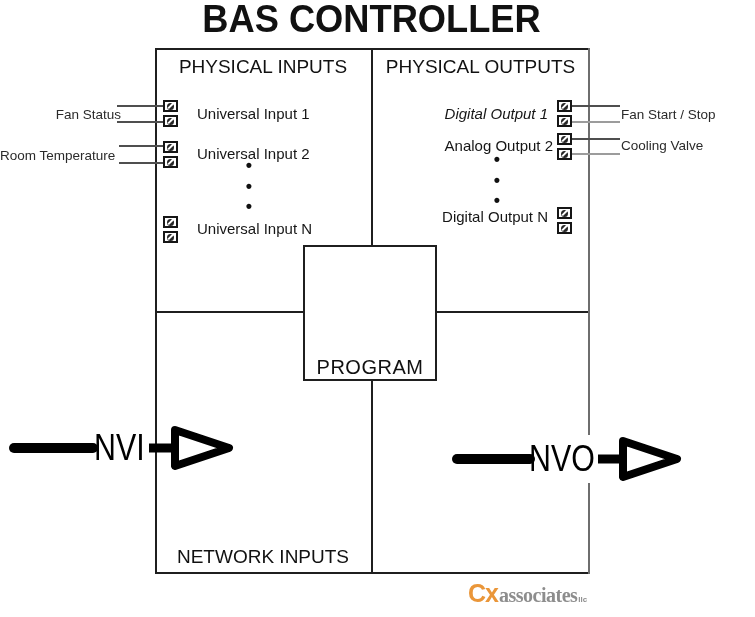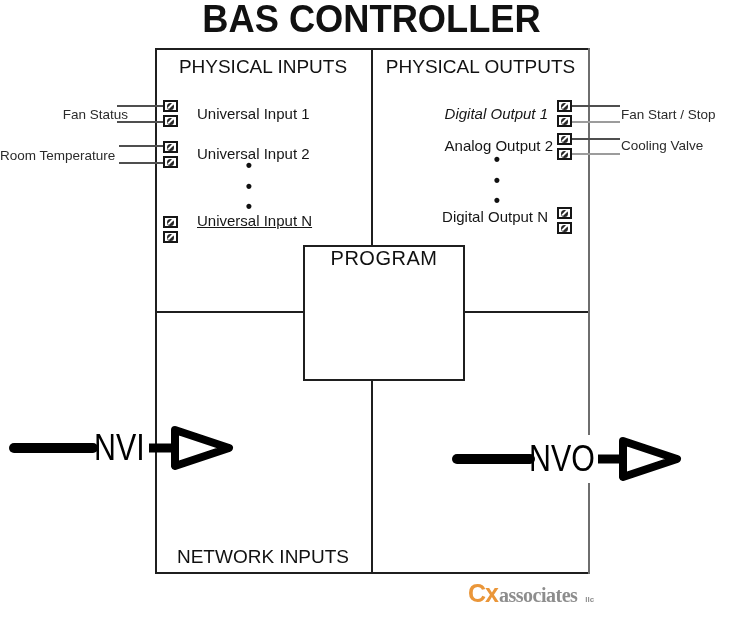--- a/index.html
+++ b/index.html
@@ -21,23 +21,23 @@
   .rb-top{top:48px;height:387px;}
   .rb-bottom{top:483px;height:91px;}
   .vdiv{left:371px;top:48px;width:2px;height:526px;background:#1f1f1f;}
   .hdiv{left:155px;top:311px;width:433px;height:2px;background:#1f1f1f;}
   .quad-label{font-size:19px;text-align:center;white-space:nowrap;color:#111;}
   .q-pi{left:157px;top:56px;width:212px;}
   .q-po{left:373px;top:56px;width:215px;}
   .q-ni{left:157px;top:546px;width:212px;text-align:center;}
   .q-no{left:373px;top:546px;width:215px;}
   .program-box{
-    left:303px;top:245px;width:162px;height:136px;box-sizing:border-box;
+    left:303px;top:245px;width:134px;height:136px;box-sizing:border-box;
     border:2px solid #1f1f1f;background:#fff;
-    display:flex;align-items:flex-start;justify-content:center;
+    display:flex;align-items:flex-end;justify-content:center;
     font-size:20px;letter-spacing:0.5px;color:#111;
   }
   .port-label{font-size:15px;line-height:18px;white-space:nowrap;color:#161616;}
   .right-align{text-align:right;}
   .ext-label{font-size:13.5px;line-height:15px;white-space:nowrap;color:#2b2b2b;}
   .wire{height:2px;background:#4f4f4f;}
   .wire-gray{background:#9c9c9c;}
   .term{
     width:15px;height:12px;box-sizing:border-box;background:#fff;
     border:2px solid #161616;
@@ -54,40 +54,40 @@
     width:12px;height:14px;line-height:13px;text-align:center;
     font-size:18px;font-weight:700;color:#111;
   }
   .nv-text{
     font-size:37px;line-height:38px;font-weight:400;color:#000;
     transform:scaleX(0.82);transform-origin:left center;white-space:nowrap;
   }
   .logo{left:468px;top:579px;display:flex;align-items:baseline;white-space:nowrap;}
   .logo-brand{font-size:25px;font-weight:700;color:#EA9639;letter-spacing:-1px;}
   .logo-name{font-size:20px;font-weight:700;color:#8d8d8d;letter-spacing:-0.5px;margin-left:1px;font-family:Liberation Serif, serif;}
-  .logo-suffix{font-size:8px;font-weight:700;color:#8d8d8d;margin-left:8px;}
+  .logo-suffix{font-size:8px;font-weight:700;color:#8d8d8d;margin-left:1px;}
 </style>
 </head>
 <body>
 
 <div class="canvas">
 
   <div class="abs title">BAS CONTROLLER</div>
 
   <div class="abs main-box"></div>
   <div class="abs rborder rb-top"></div>
   <div class="abs rborder rb-bottom"></div>
   <div class="abs vdiv"></div>
   <div class="abs hdiv"></div>
 
   <div class="abs quad-label q-po">PHYSICAL OUTPUTS</div>
   <div class="abs quad-label q-pi">PHYSICAL INPUTS</div>
   <div class="abs quad-label q-ni">NETWORK INPUTS</div>
 
-  <div class="abs ext-label right-align" style="left:38px;top:107px;width:90px;">Fan Status</div>
+  <div class="abs ext-label right-align" style="left:31px;top:107px;width:90px;">Fan Status</div>
   <div class="abs ext-label right-align" style="left:0px;top:148px;width:115px;">Room Temperature</div>
 
   <div class="abs ext-label" style="left:621px;top:107px;">Fan Start / Stop</div>
   <div class="abs ext-label" style="left:621px;top:138px;">Cooling Valve</div>
 
   <div class="abs wire" style="left:117px;top:105px;width:46px;"></div>
   <div class="abs wire" style="left:117px;top:121px;width:46px;"></div>
   <div class="abs wire" style="left:119px;top:145px;width:44px;"></div>
   <div class="abs wire" style="left:119px;top:162px;width:44px;"></div>
 
@@ -105,21 +105,21 @@
 
   <div class="abs term" style="left:557px;top:100px;"></div>
   <div class="abs term" style="left:557px;top:115px;"></div>
   <div class="abs term" style="left:557px;top:133px;"></div>
   <div class="abs term" style="left:557px;top:148px;"></div>
   <div class="abs term" style="left:557px;top:207px;"></div>
   <div class="abs term" style="left:557px;top:222px;"></div>
 
   <div class="abs port-label" style="left:197px;top:105px;">Universal Input 1</div>
   <div class="abs port-label" style="left:197px;top:145px;">Universal Input 2</div>
-  <div class="abs port-label" style="left:197px;top:212px;text-decoration:underline;">Universal Input N</div>
+  <div class="abs port-label" style="left:197px;top:220px;">Universal Input N</div>
 
   <div class="abs port-label right-align" style="left:418px;top:105px;width:130px;font-style:italic;">Digital Output 1</div>
   <div class="abs port-label right-align" style="left:423px;top:137px;width:130px;">Analog Output 2</div>
   <div class="abs port-label right-align" style="left:418px;top:208px;width:130px;">Digital Output N</div>
 
   <div class="abs dot" style="left:243px;top:159px;">•</div>
   <div class="abs dot" style="left:243px;top:180px;">•</div>
   <div class="abs dot" style="left:243px;top:200px;">•</div>
 
   <div class="abs dot" style="left:491px;top:153px;">•</div>

